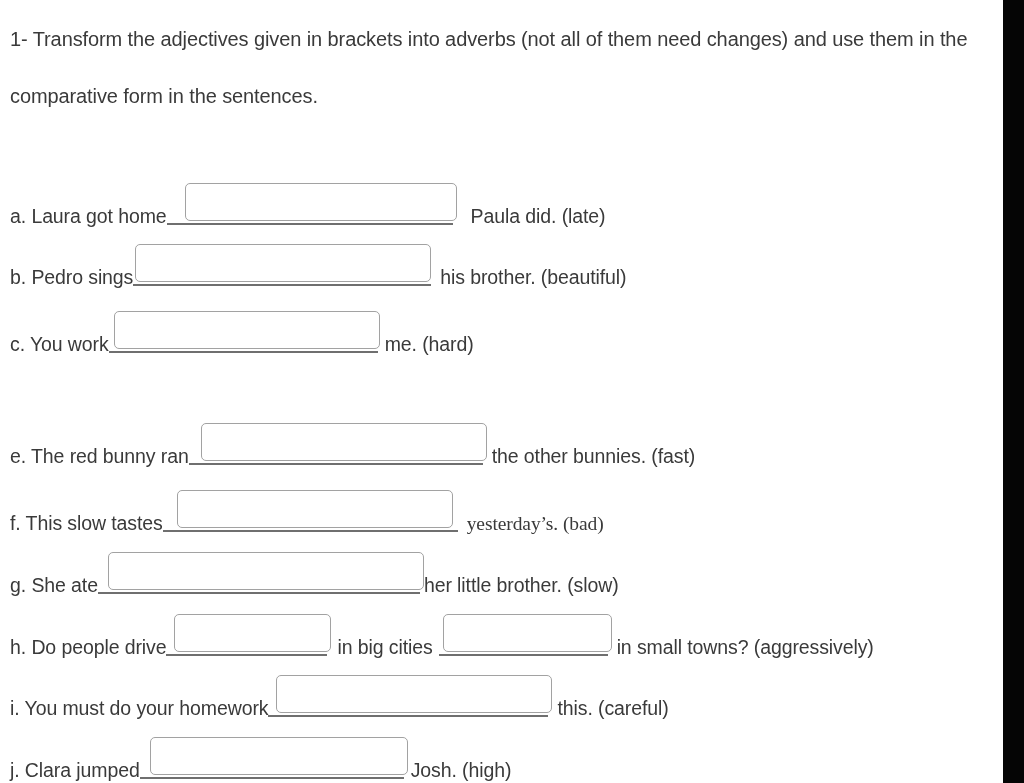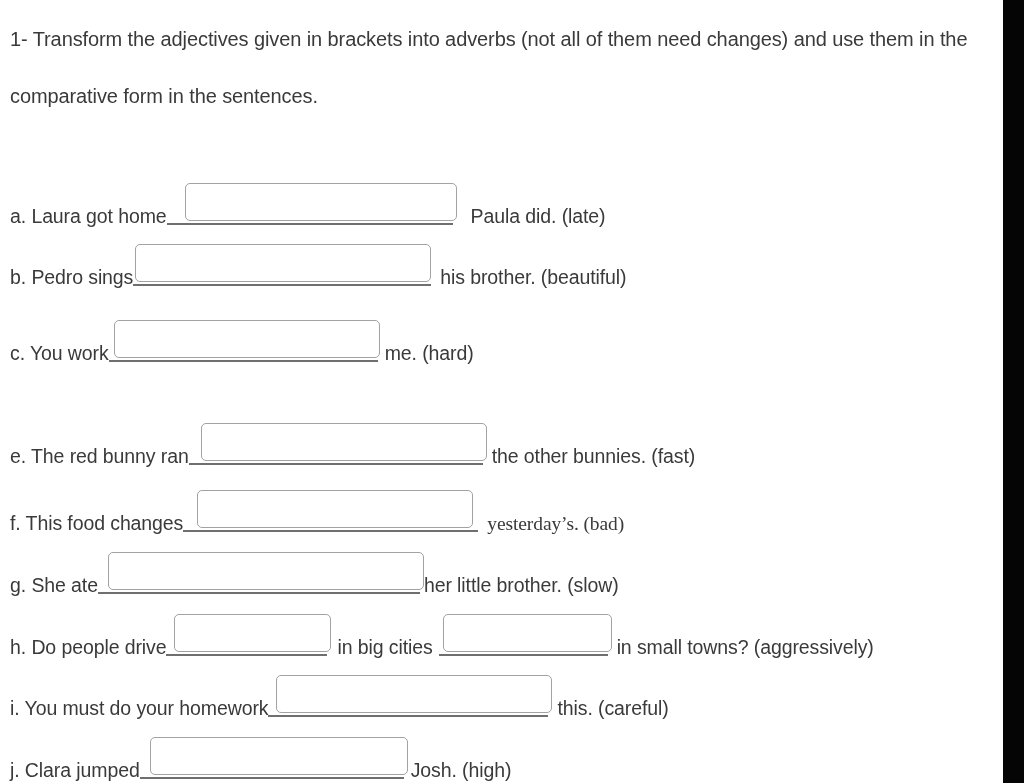--- a/index.html
+++ b/index.html
@@ -104,31 +104,31 @@
   <div id="instruction">1- Transform the adjectives given in brackets into adverbs (not all of them need changes) and use them in the comparative form in the sentences.</div>
 
   <div class="row" style="top:197px;">
     <span class="seg">a. Laura got home</span><span class="slot" style="width:290px;"><span class="blank" style="width:286px;"></span><input class="inputbox" type="text" style="left: 18px; width: 272px;" value=""></span><span class="seg" style="margin-left:14px;">Paula did. (late)</span>
   </div>
 
   <div class="row" style="top:258px;">
     <span class="seg">b. Pedro sings</span><span class="slot" style="width:302px;"><span class="blank" style="width:298px;"></span><input class="inputbox" type="text" style="left: 2px; width: 296px;" value=""></span><span class="seg" style="margin-left:5px;">his brother. (beautiful)</span>
   </div>
 
-  <div class="row" style="top:334px;">
+  <div class="row" style="top:325px;">
     <span class="seg">c. You work</span><span class="slot" style="width:273px;"><span class="blank" style="width:269px;"></span><input class="inputbox" type="text" style="left: 5px; width: 266px;" value=""></span><span class="seg" style="margin-left:3px;">me. (hard)</span>
   </div>
 
 
   <div class="row" style="top:437px;">
     <span class="seg">e. The red bunny ran</span><span class="slot" style="width:298px;"><span class="blank" style="width:294px;"></span><input class="inputbox" type="text" style="left: 12px; width: 286px;" value=""></span><span class="seg" style="margin-left:5px;">the other bunnies. (fast)</span>
   </div>
 
   <div class="row" style="top:504px;">
-    <span class="seg">f. This food changes</span><span class="slot" style="width:299px;"><span class="blank" style="width:295px;"></span><input class="inputbox" type="text" style="left: 14px; width: 276px;" value=""></span><span class="seg" style="margin-left:5px;font-family:Liberation Serif, serif;">yesterday’s. (bad)</span>
+    <span class="seg">f. This slow tastes</span><span class="slot" style="width:299px;"><span class="blank" style="width:295px;"></span><input class="inputbox" type="text" style="left: 14px; width: 276px;" value=""></span><span class="seg" style="margin-left:5px;font-family:Liberation Serif, serif;">yesterday’s. (bad)</span>
   </div>
 
   <div class="row" style="top:566px;">
     <span class="seg">g. She ate</span><span class="slot" style="width:326px;"><span class="blank" style="width:322px;"></span><input class="inputbox" type="text" style="left: 10px; width: 316px;" value=""></span><span class="seg" style="">her little brother. (slow)</span>
   </div>
 
   <div class="row" style="top:628px;">
     <span class="seg">h. Do people drive</span><span class="slot" style="width:165px;"><span class="blank" style="width:161px;"></span><input class="inputbox" type="text" style="left: 8px; width: 157px;" value=""></span><span class="seg" style="margin-left:6px;margin-right:6px;">in big cities</span><span class="slot" style="width:173px;"><span class="blank" style="width:169px;"></span><input class="inputbox" type="text" style="left: 4px; width: 169px;" value=""></span><span class="seg" style="margin-left:5px;">in small towns? (aggressively)</span>
   </div>
 

